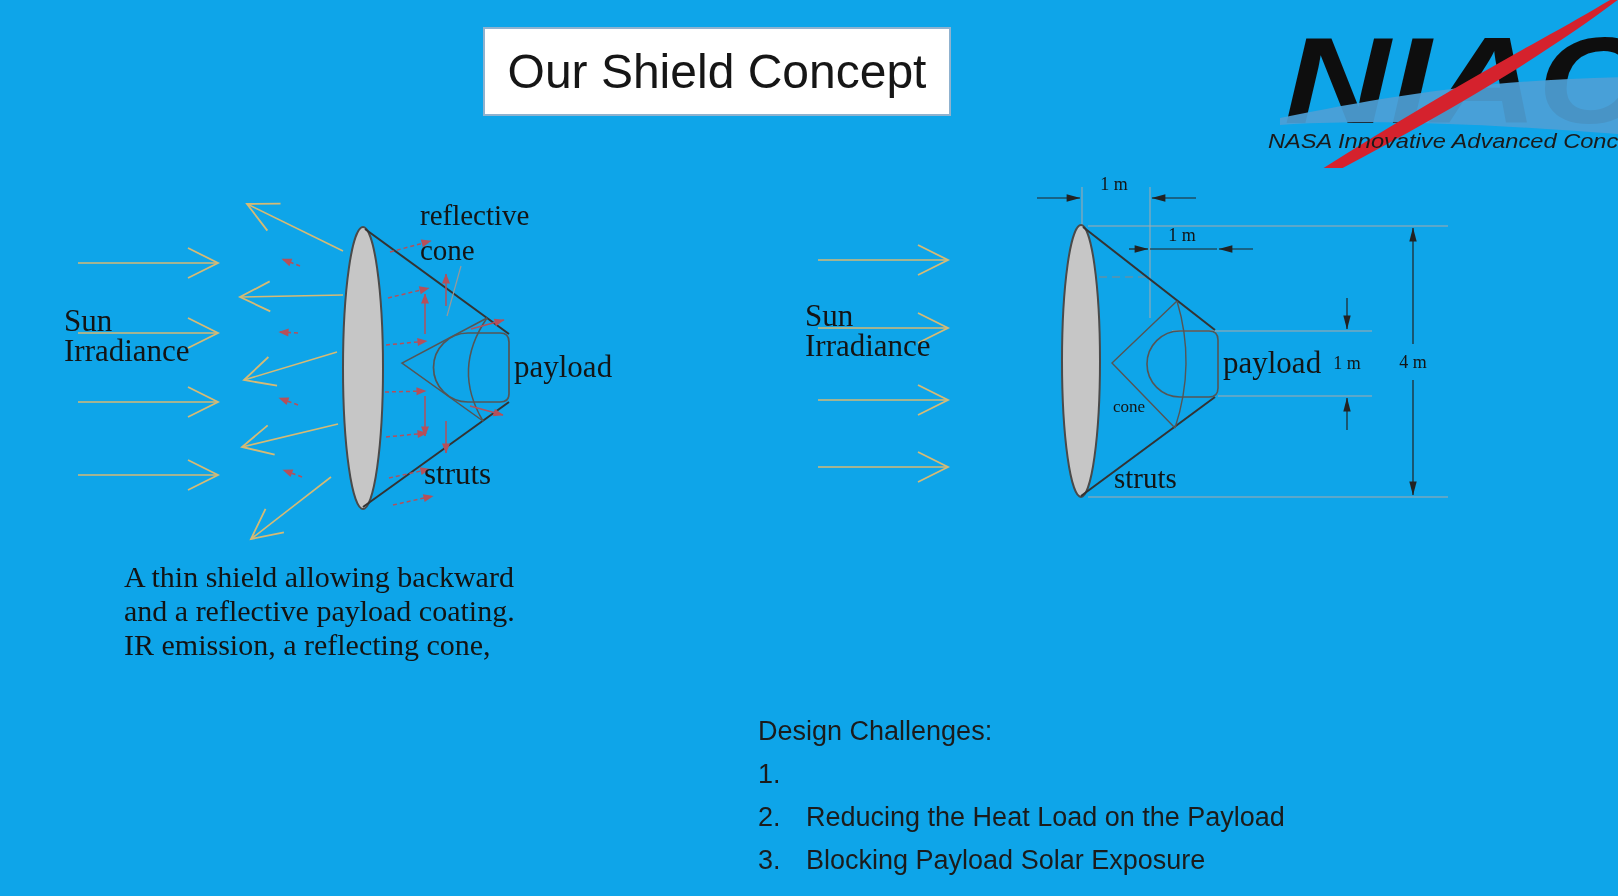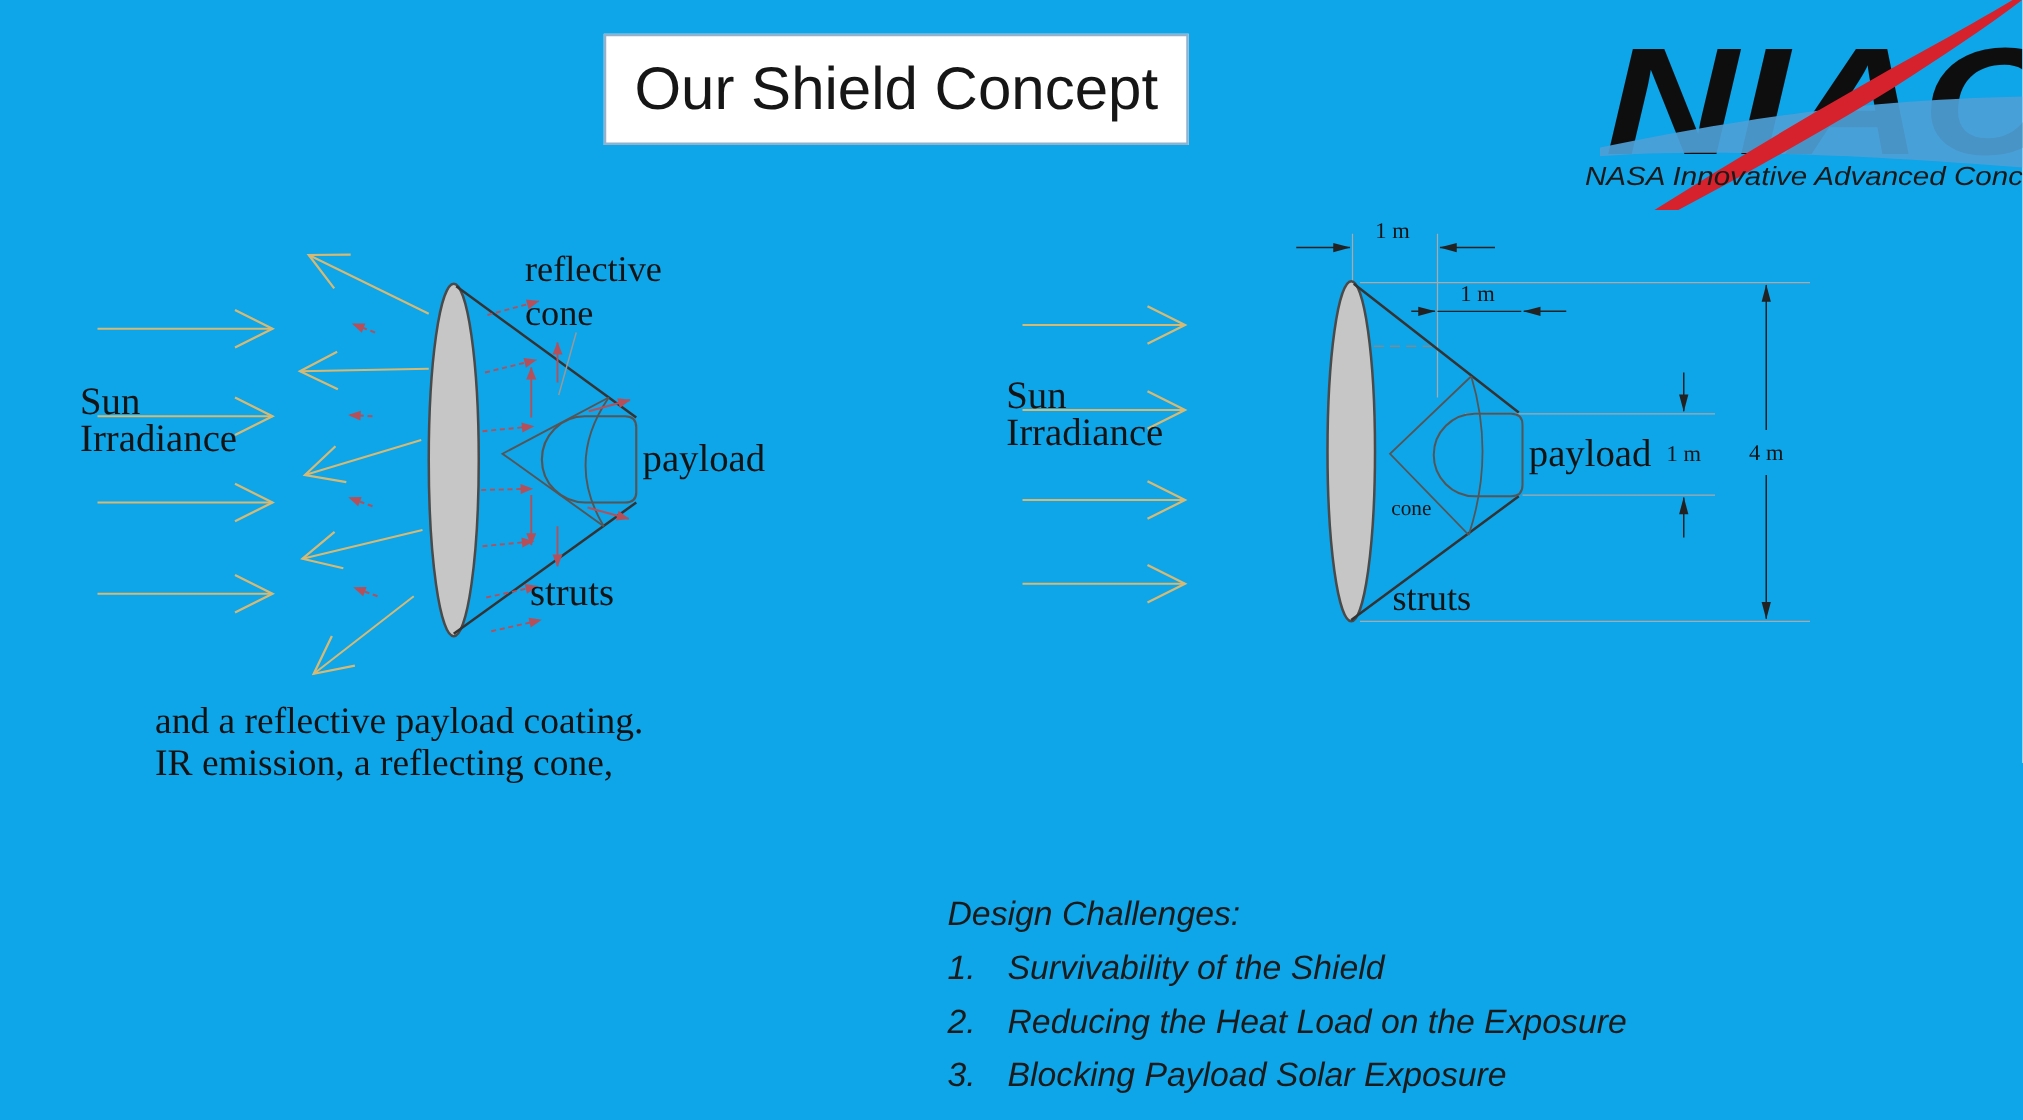--- a/index.html
+++ b/index.html
@@ -5,21 +5,21 @@
   html,body{margin:0;padding:0;background:#ffffff;}
   .page{position:relative;width:1618px;height:896px;overflow:hidden;background:#0ea5e9;
         font-family:"Liberation Sans","DejaVu Sans",sans-serif;}
   .title-box{position:absolute;left:483px;top:27px;width:464px;height:85px;
              border:2px solid #8fb2cf;background:#ffffff;display:flex;align-items:center;justify-content:center;}
   .title-box span{font-size:48px;color:#161616;letter-spacing:0px;}
   .abs{position:absolute;}
   .left-caption{position:absolute;left:124px;top:560px;font-family:"Liberation Serif","DejaVu Serif",serif;
                 font-size:30px;line-height:34px;color:#131313;}
   .challenges{position:absolute;left:758px;top:710px;font-size:27px;line-height:43px;color:#1b1b1b;}
-  .challenges .row{display:flex;font-style:italic;}
+  .challenges .row{display:flex;}
   .challenges .num{width:48px;flex:0 0 48px;}
   svg text.dlabel{font-family:"Liberation Serif","DejaVu Serif",serif;fill:#141414;}
 </style>
 </head>
 <body>
 
 <div class="page">
 
   <div class="title-box">
     <span>Our Shield Concept</span>
@@ -94,20 +94,21 @@
 
     <text class="dlabel" x="64" y="331" font-size="31">Sun</text>
     <text class="dlabel" x="64" y="361" font-size="31">Irradiance</text>
     <text class="dlabel" x="420" y="225" font-size="29">reflective</text>
     <text class="dlabel" x="420" y="260" font-size="29">cone</text>
     <text class="dlabel" x="514" y="377" font-size="31">payload</text>
     <text class="dlabel" x="424" y="484" font-size="31">struts</text>
   </svg>
 
   <div class="left-caption">
+    <div>A thin shield allowing backward</div>
     <div>and a reflective payload coating.</div>
     <div>IR emission, a reflecting cone,</div>
   </div>
 
   <svg class="abs" style="left:790px;top:160px;" width="680" height="360" viewBox="790 160 680 360">
     <defs>
       <marker id="yh2" markerUnits="userSpaceOnUse" markerWidth="36" markerHeight="34" viewBox="0 0 36 34" refX="33" refY="17" orient="auto">
         <path d="M3,2 L33,17 L3,32" fill="none" stroke="#d6ba74" stroke-width="1.8"></path>
       </marker>
       <marker id="bh2" markerUnits="userSpaceOnUse" markerWidth="15" markerHeight="9" viewBox="0 0 15 9" refX="14" refY="4.5" orient="auto">
@@ -162,25 +163,24 @@
     <text class="dlabel" x="1347" y="369" font-size="18" text-anchor="middle">1 m</text>
     <text class="dlabel" x="1413" y="368" font-size="18" text-anchor="middle">4 m</text>
   </svg>
 
   <div class="challenges">
     <div class="row">
       <span>Design Challenges:</span>
     </div>
     <div class="row">
       <span class="num">1.</span>
-      <span>Survivability of the Shield</span>
     </div>
     <div class="row">
       <span class="num">2.</span>
-      <span>Reducing the Heat Load on the Exposure</span>
+      <span>Reducing the Heat Load on the Payload</span>
     </div>
     <div class="row">
       <span class="num">3.</span>
       <span>Blocking Payload Solar Exposure</span>
     </div>
   </div>
 
 </div>
 
 </body></html>

